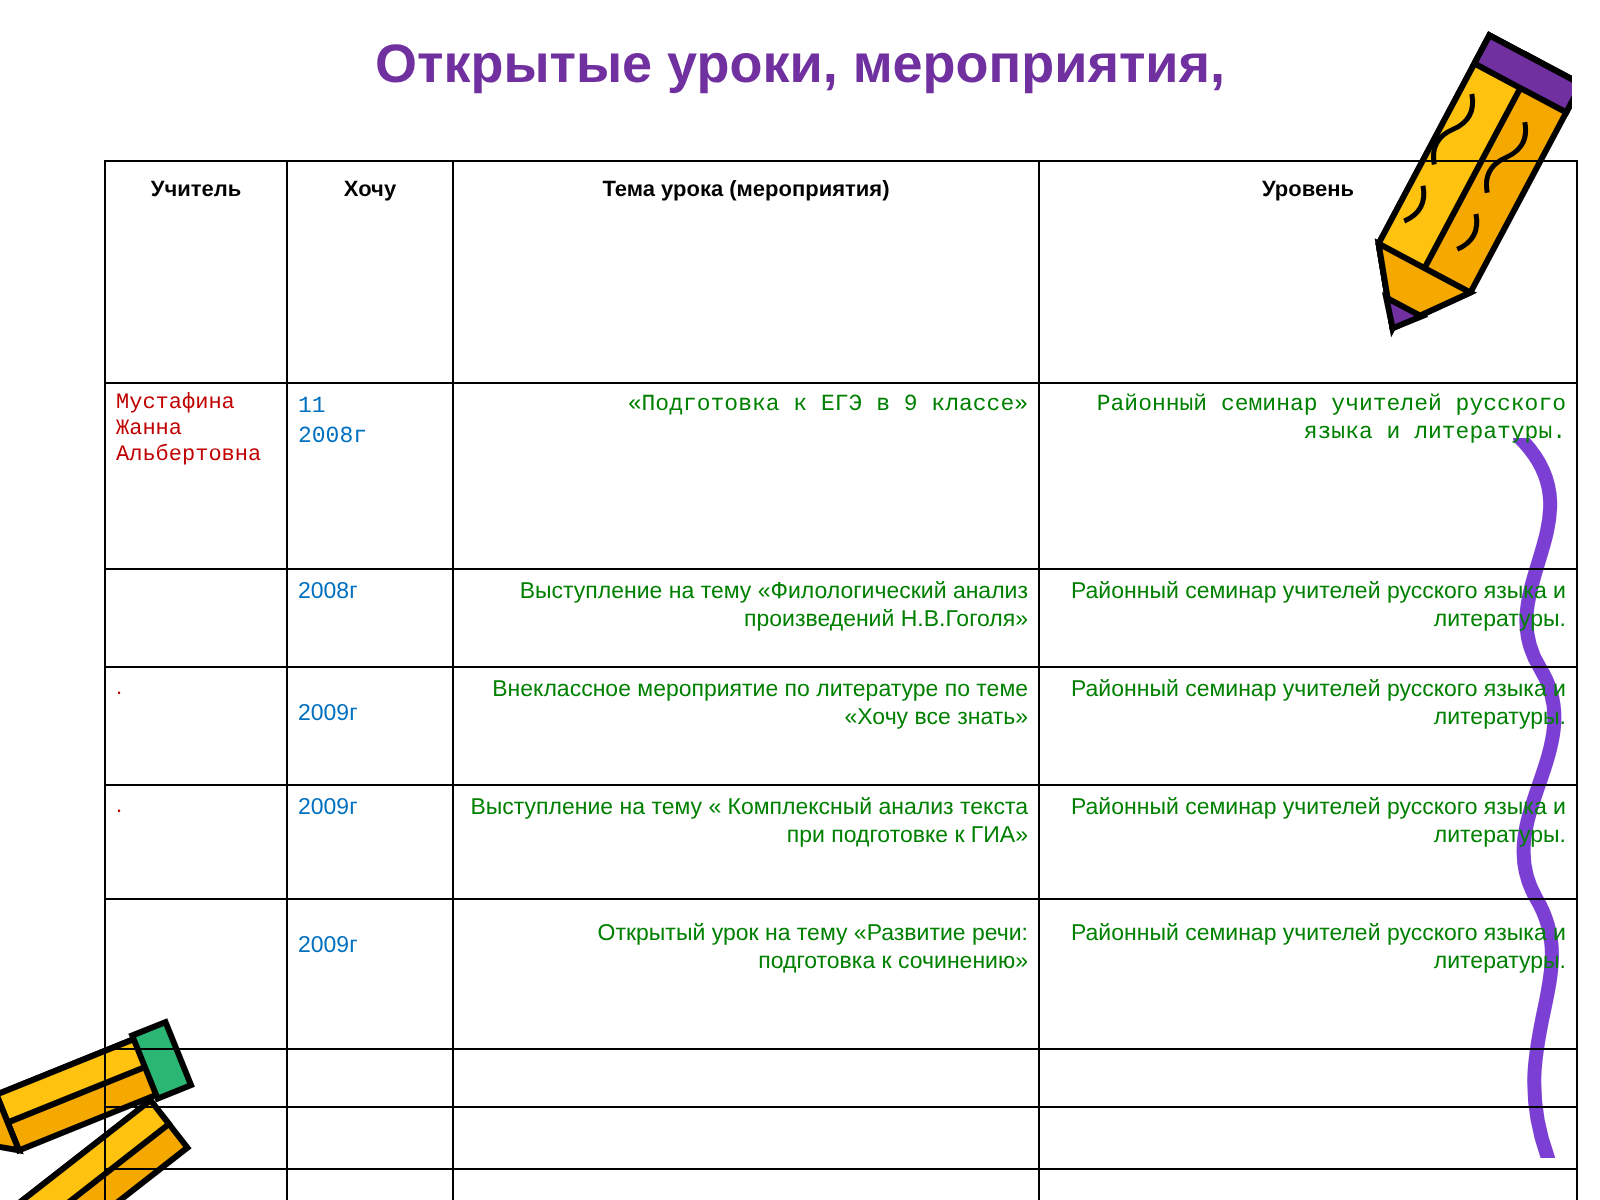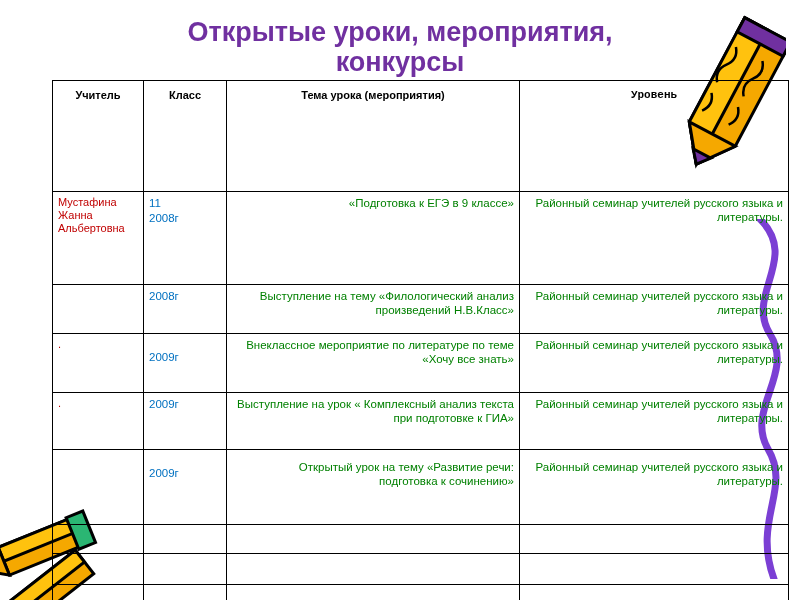--- a/index.html
+++ b/index.html
@@ -53,21 +53,21 @@
     font-size: 11px;
     font-weight: bold;
     color: #000000;
     height: 98px;
     vertical-align: top;
     padding-top: 8px;
   }
   .col-teacher { width: 80px; }
   .col-class   { width: 72px; }
   .col-theme   { width: 282px; }
-  .col-level   { width: 258px; font-family: Liberation Mono, monospace; }
+  .col-level   { width: 258px; }
 
   td.teacher {
     color: #c00000;
     font-size: 11px;
     line-height: 13px;
     text-align: left;
     word-break: break-word;
   }
   td.klass {
     color: #0070c0;
@@ -79,21 +79,21 @@
     font-size: 11.5px;
     line-height: 14px;
     text-align: right;
   }
   td.level {
     color: #008000;
     font-size: 11.5px;
     line-height: 14px;
     text-align: right;
   }
-  .r1 td { height: 84px; }
+  .r1 td { height: 84px; font-family: Liberation Mono, monospace; }
   .r2 td { height: 40px; }
   .r3 td { height: 38px; }
   .r4 td { height: 48px; }
   .r5 td { height: 54px; }
   .r6 td { height: 20px; }
   .r7 td { height: 22px; }
   .r8 td { height: 22px; }
   .klass.pad-top { padding-top: 16px; }
   .theme.pad-top { padding-top: 10px; padding-left: 20px; }
   .level.pad-top { padding-top: 10px; }
@@ -124,21 +124,20 @@
     pointer-events: none;
   }
 </style>
 </head>
 <body>
 
 <div class="slide">
 
   <div class="title">
     <span class="line">Открытые уроки, мероприятия,</span>
-    <span class="line">конкурсы</span>
   </div>
 
   <svg class="pencil-top" viewBox="0 0 140 190">
     <g transform="rotate(28 70 95)">
       <polygon points="52,0 104,0 104,118 78,152 52,118" fill="#f5a800" stroke="#000" stroke-width="3"></polygon>
       <polygon points="52,0 78,0 78,118 78,152 52,118" fill="#ffc20e" stroke="#000" stroke-width="3"></polygon>
       <rect x="52" y="0" width="52" height="16" fill="#7030a0" stroke="#000" stroke-width="3"></rect>
       <polygon points="52,118 104,118 78,152" fill="#f5a800" stroke="#000" stroke-width="3"></polygon>
       <polygon points="68,140 88,140 78,152" fill="#7030a0" stroke="#000" stroke-width="3"></polygon>
       <path d="M58,30 q8,10 0,20 q-8,10 0,20" fill="none" stroke="#000" stroke-width="2.5"></path>
@@ -165,57 +164,57 @@
       <polygon points="10,70 96,70 96,85 10,85" fill="#ffc20e" stroke="#000" stroke-width="3"></polygon>
       <polygon points="10,70 10,100 -14,85" fill="#f5a800" stroke="#000" stroke-width="3"></polygon>
       <polygon points="0,80 0,91 -14,85" fill="#c00000" stroke="#000" stroke-width="3"></polygon>
     </g>
   </svg>
 
   <table class="main">
     <thead>
       <tr>
         <th class="col-teacher">Учитель</th>
-        <th class="col-class">Класс</th>
+        <th class="col-class">Хочу</th>
         <th class="col-theme">Тема урока (мероприятия)</th>
         <th class="col-level">Уровень</th>
       </tr>
     </thead>
     <tbody>
       <tr class="r1">
         <td class="teacher">Мустафина Жанна Альбертовна</td>
         <td class="klass">
           <div>11</div>
           <div>2008г</div>
         </td>
         <td class="theme">«Подготовка к ЕГЭ в 9 классе»</td>
         <td class="level">Районный семинар учителей русского языка и литературы.</td>
       </tr>
       <tr class="r2">
         <td class="teacher"></td>
         <td class="klass">
           <div>2008г</div>
         </td>
-        <td class="theme">Выступление на тему «Филологический анализ произведений Н.В.Класс»</td>
+        <td class="theme">Выступление на тему «Филологический анализ произведений Н.В.Гоголя»</td>
         <td class="level">Районный семинар учителей русского языка и литературы.</td>
       </tr>
       <tr class="r3">
         <td class="teacher">.</td>
         <td class="klass pad-top">
           <div>2009г</div>
         </td>
         <td class="theme">Внеклассное мероприятие по литературе по теме «Хочу все знать»</td>
         <td class="level">Районный семинар учителей русского языка и литературы.</td>
       </tr>
       <tr class="r4">
         <td class="teacher">.</td>
         <td class="klass">
           <div>2009г</div>
         </td>
-        <td class="theme">Выступление на урок « Комплексный анализ текста при подготовке к ГИА»</td>
+        <td class="theme">Выступление на тему « Комплексный анализ текста при подготовке к ГИА»</td>
         <td class="level">Районный семинар учителей русского языка и литературы.</td>
       </tr>
       <tr class="r5">
         <td class="teacher"></td>
         <td class="klass pad-top">
           <div>2009г</div>
         </td>
         <td class="theme pad-top">Открытый урок на тему «Развитие речи: подготовка к сочинению»</td>
         <td class="level pad-top">Районный семинар учителей русского языка и литературы.</td>
       </tr>

